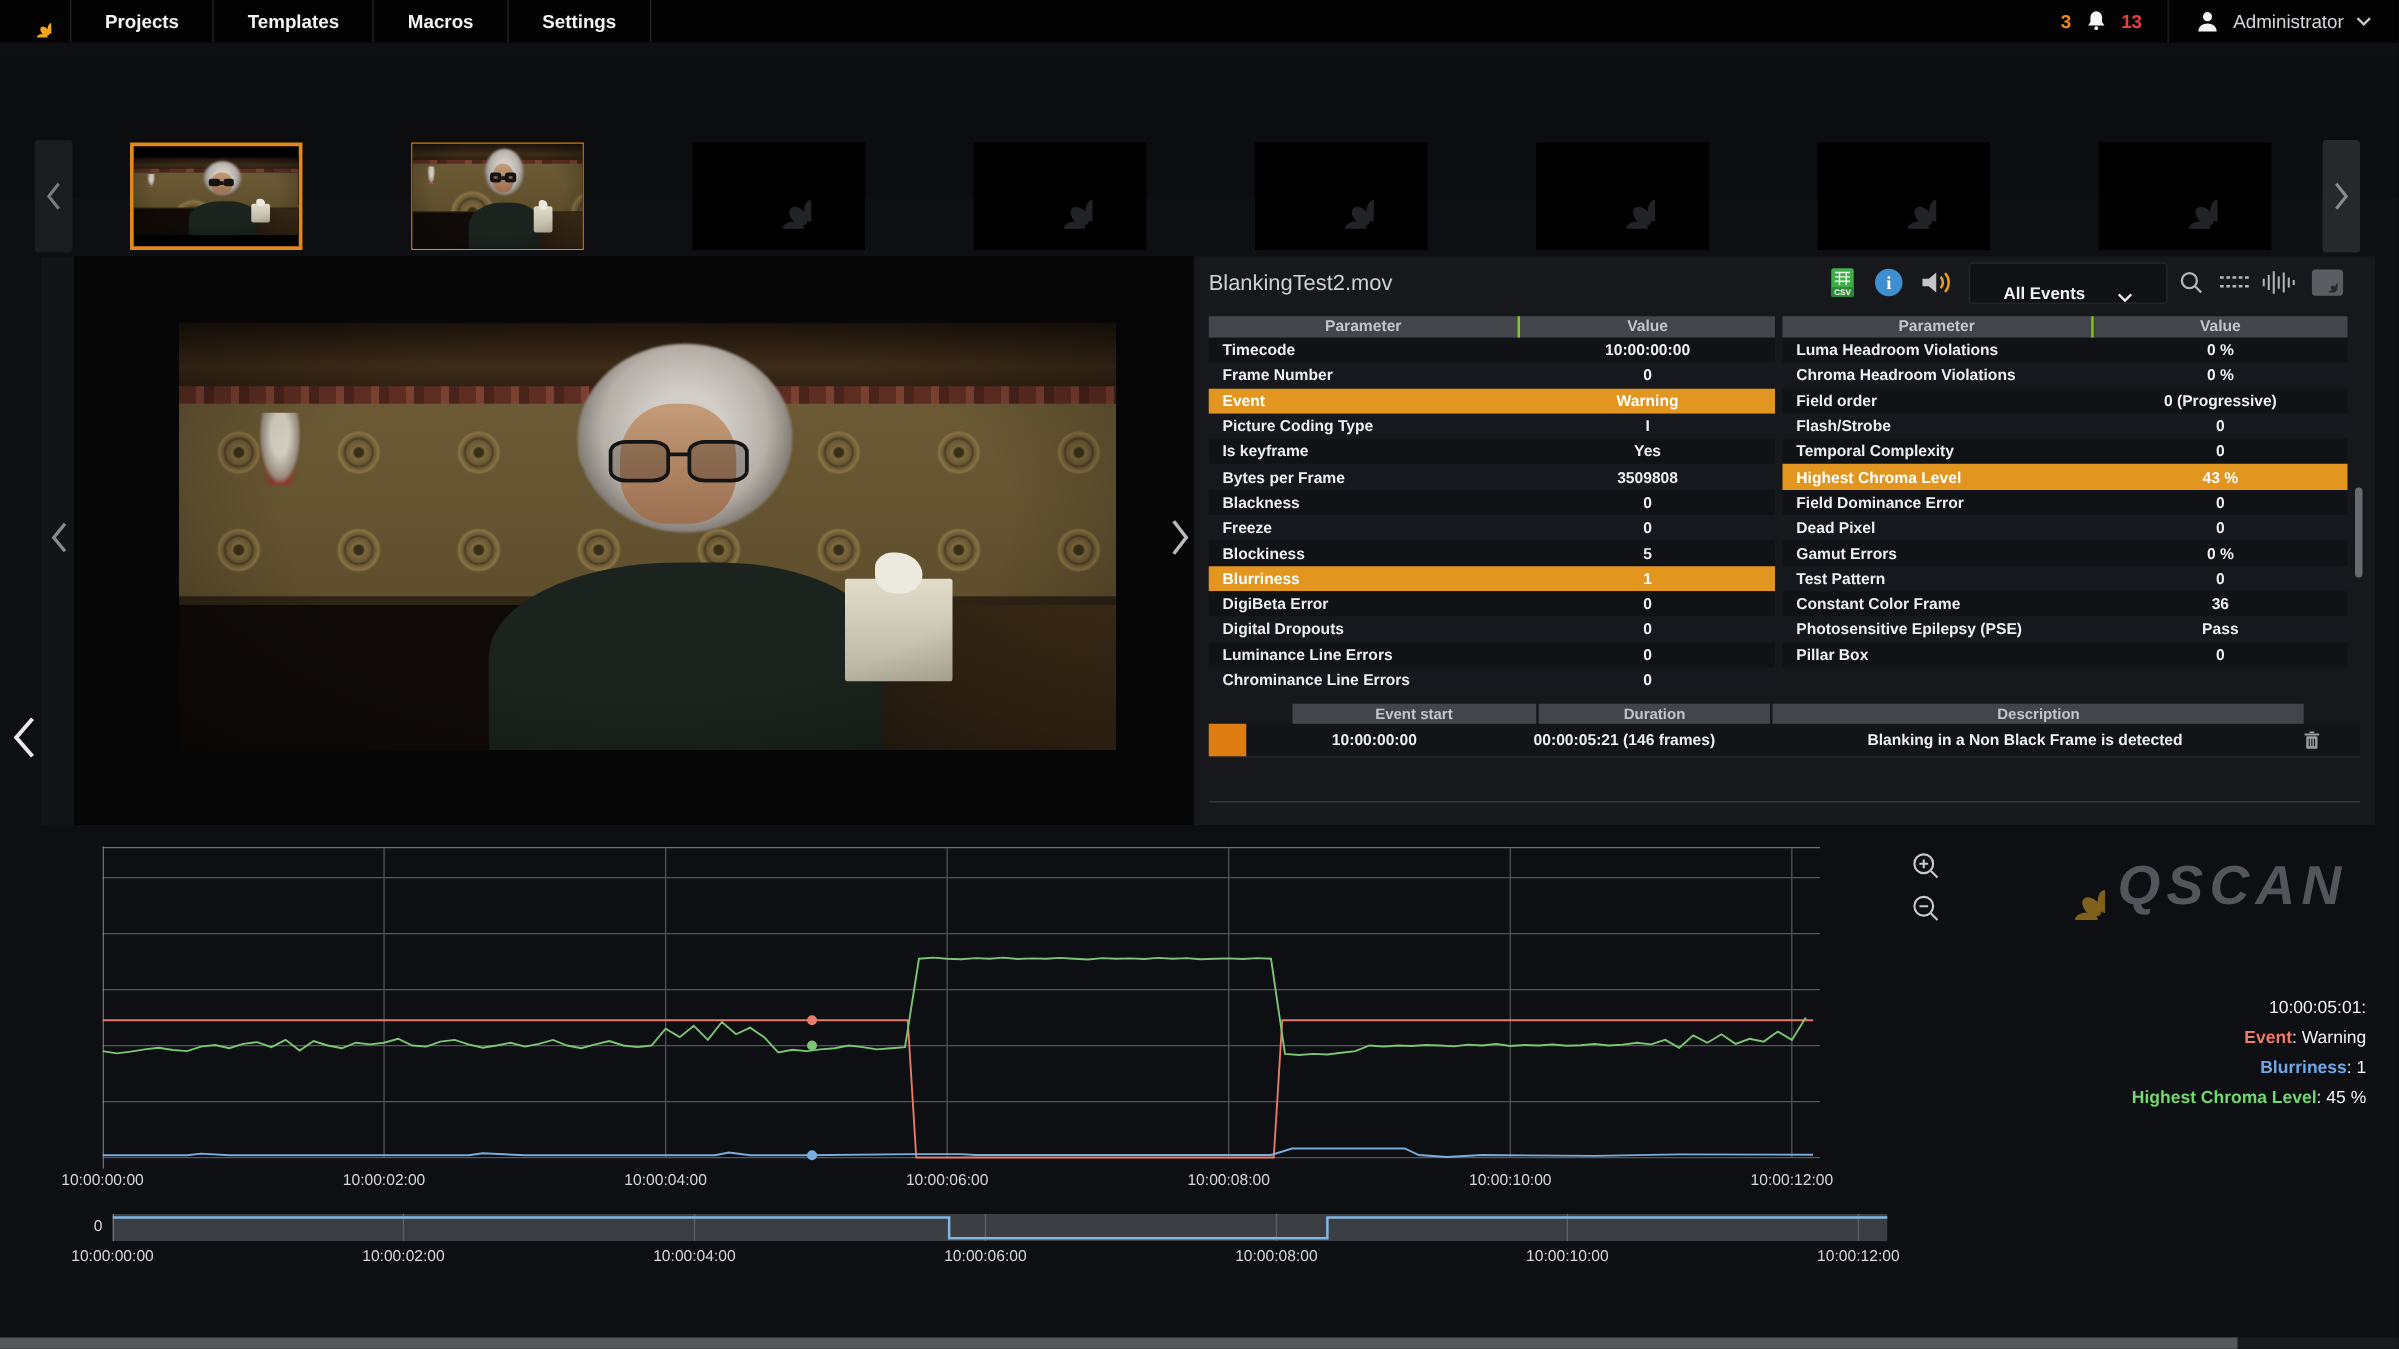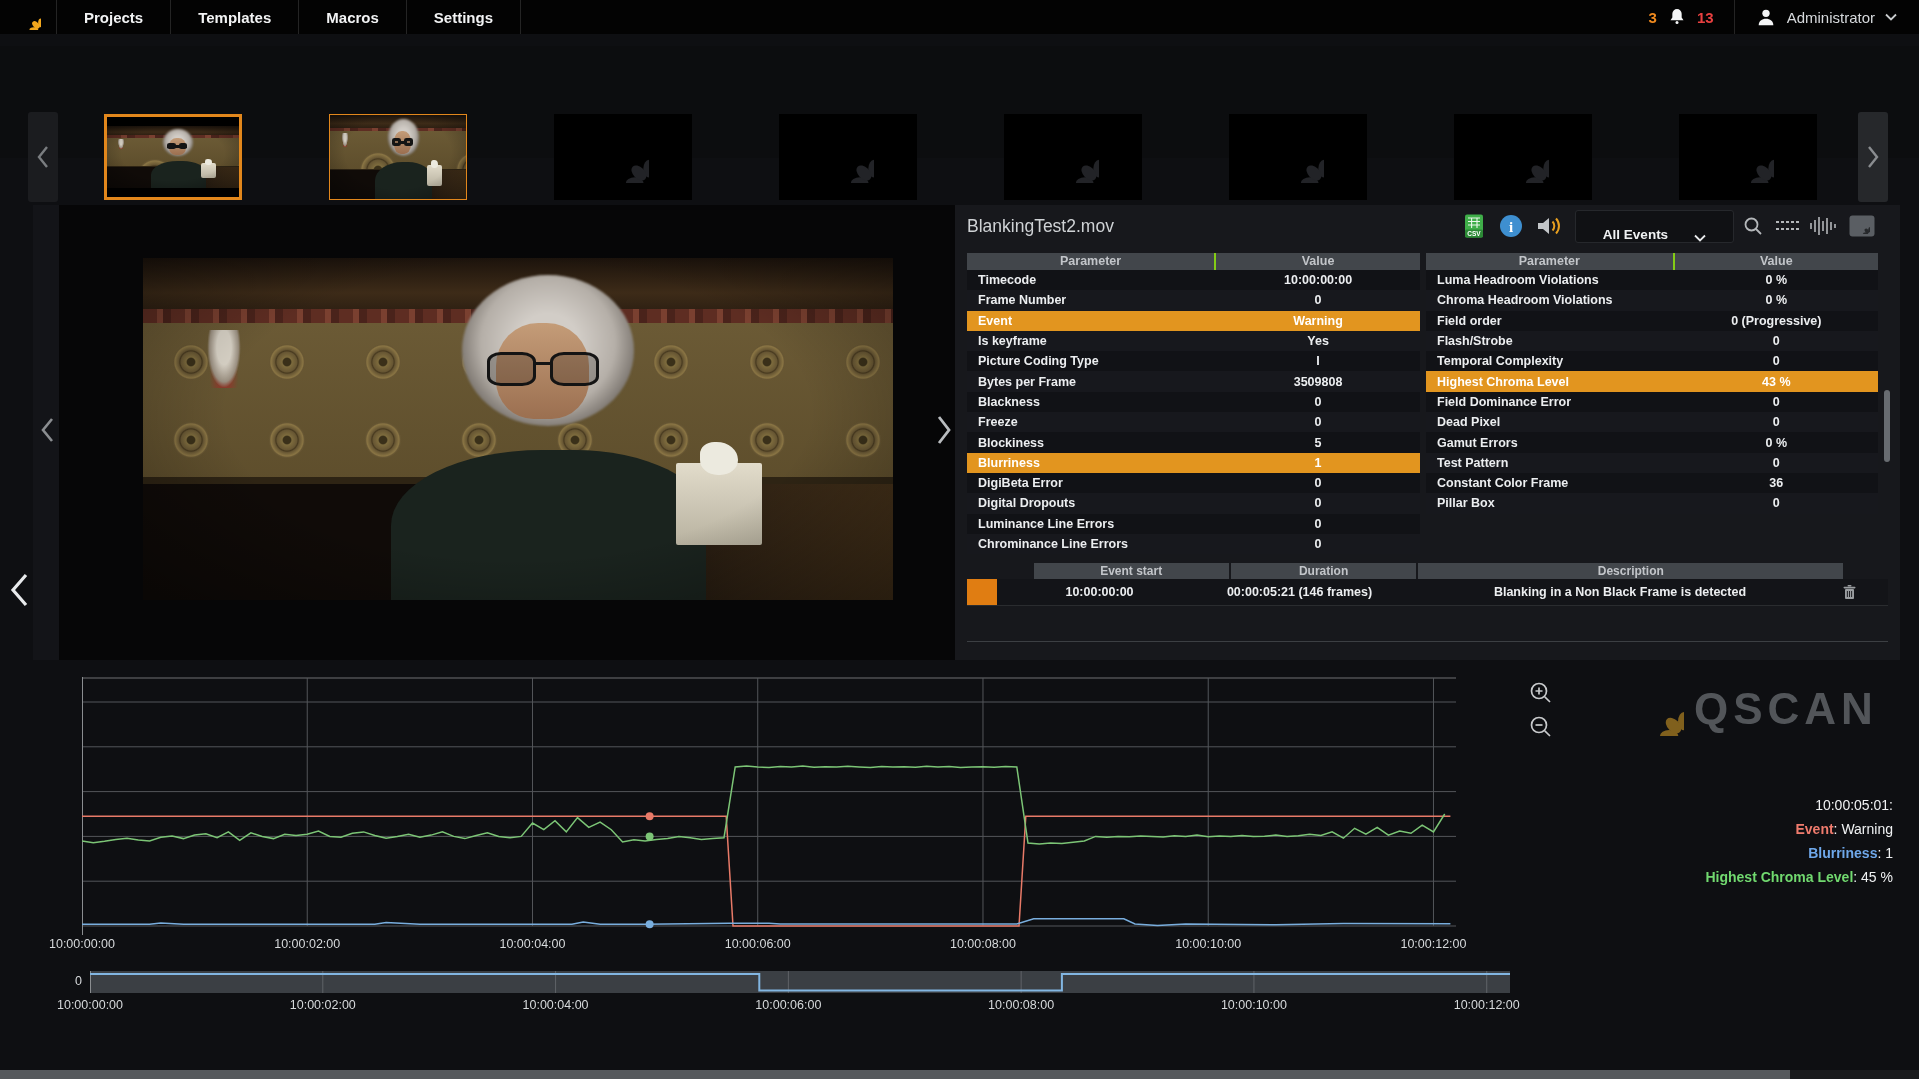--- a/index.html
+++ b/index.html
@@ -84,21 +84,21 @@
   .etable .erow{display:flex;height:26px;background:#131418;align-items:center;border-bottom:1px solid #2a2c2f;cursor:pointer;}
   .etable .ecell{font-size:12.5px;color:#eceef0;text-align:center;font-weight:bold;}
   .insp-divider{position:absolute;left:12px;top:436px;width:921px;height:1px;background:#3c3f43;}
 
   
   .chart-wrap{position:absolute;left:82px;top:677px;width:1374px;height:258px;}
   .axis-labels,.nav-labels{position:absolute;left:0;width:1919px;height:16px;}
   .axis-labels{top:937px;} .nav-labels{top:998px;}
   .tick-label{position:absolute;transform:translateX(-50%);color:#d6d9db;font-size:12.5px;white-space:nowrap;}
   .zoom-btn{position:absolute;left:1526px;width:30px;height:30px;display:flex;align-items:center;justify-content:center;cursor:pointer;}
-  .watermark{position:absolute;left:1630px;top:682px;display:flex;align-items:center;gap:10px;opacity:.92;}
+  .watermark{position:absolute;left:1630px;top:682px;display:flex;align-items:center;gap:10px;opacity:.92;font-style:italic;}
   .watermark .wm-text{font-size:44px;font-weight:bold;color:#585c60;letter-spacing:5px;}
   .tooltip{position:absolute;right:26px;top:793px;text-align:right;font-size:14px;line-height:24px;color:#f0f2f3;}
   .navigator{position:absolute;left:90px;top:971px;width:1420px;height:22px;}
   .nav-zero{position:absolute;left:52px;top:974px;width:30px;text-align:right;color:#d6d9db;font-size:12.5px;}
   .hscroll{position:absolute;left:0;top:1070px;width:1919px;height:9px;background:#191a1c;}
   .hscroll .thumb{position:absolute;left:0;top:0;width:1790px;height:9px;background:#55585c;}
 </style>
 </head>
 <body>
 
@@ -377,26 +377,26 @@
       </div>
       <div class="prow">
         <div class="pn">Frame Number</div>
         <div class="pv">0</div>
       </div>
       <div class="prow hl">
         <div class="pn">Event</div>
         <div class="pv">Warning</div>
       </div>
       <div class="prow">
+        <div class="pn">Picture Coding Type</div>
+        <div class="pv">I</div>
+      </div>
+      <div class="prow">
         <div class="pn">Is keyframe</div>
         <div class="pv">Yes</div>
-      </div>
-      <div class="prow">
-        <div class="pn">Picture Coding Type</div>
-        <div class="pv">I</div>
       </div>
       <div class="prow">
         <div class="pn">Bytes per Frame</div>
         <div class="pv">3509808</div>
       </div>
       <div class="prow">
         <div class="pn">Blackness</div>
         <div class="pv">0</div>
       </div>
       <div class="prow">
@@ -469,20 +469,24 @@
         <div class="pn">Gamut Errors</div>
         <div class="pv">0 %</div>
       </div>
       <div class="prow">
         <div class="pn">Test Pattern</div>
         <div class="pv">0</div>
       </div>
       <div class="prow">
         <div class="pn">Constant Color Frame</div>
         <div class="pv">36</div>
+      </div>
+      <div class="prow">
+        <div class="pn">Photosensitive Epilepsy (PSE)</div>
+        <div class="pv">Pass</div>
       </div>
       <div class="prow">
         <div class="pn">Pillar Box</div>
         <div class="pv">0</div>
       </div>
     </div>
   <div class="vscroll"></div>
 
   <div class="etable" id="etable">
       <div class="hdr">

